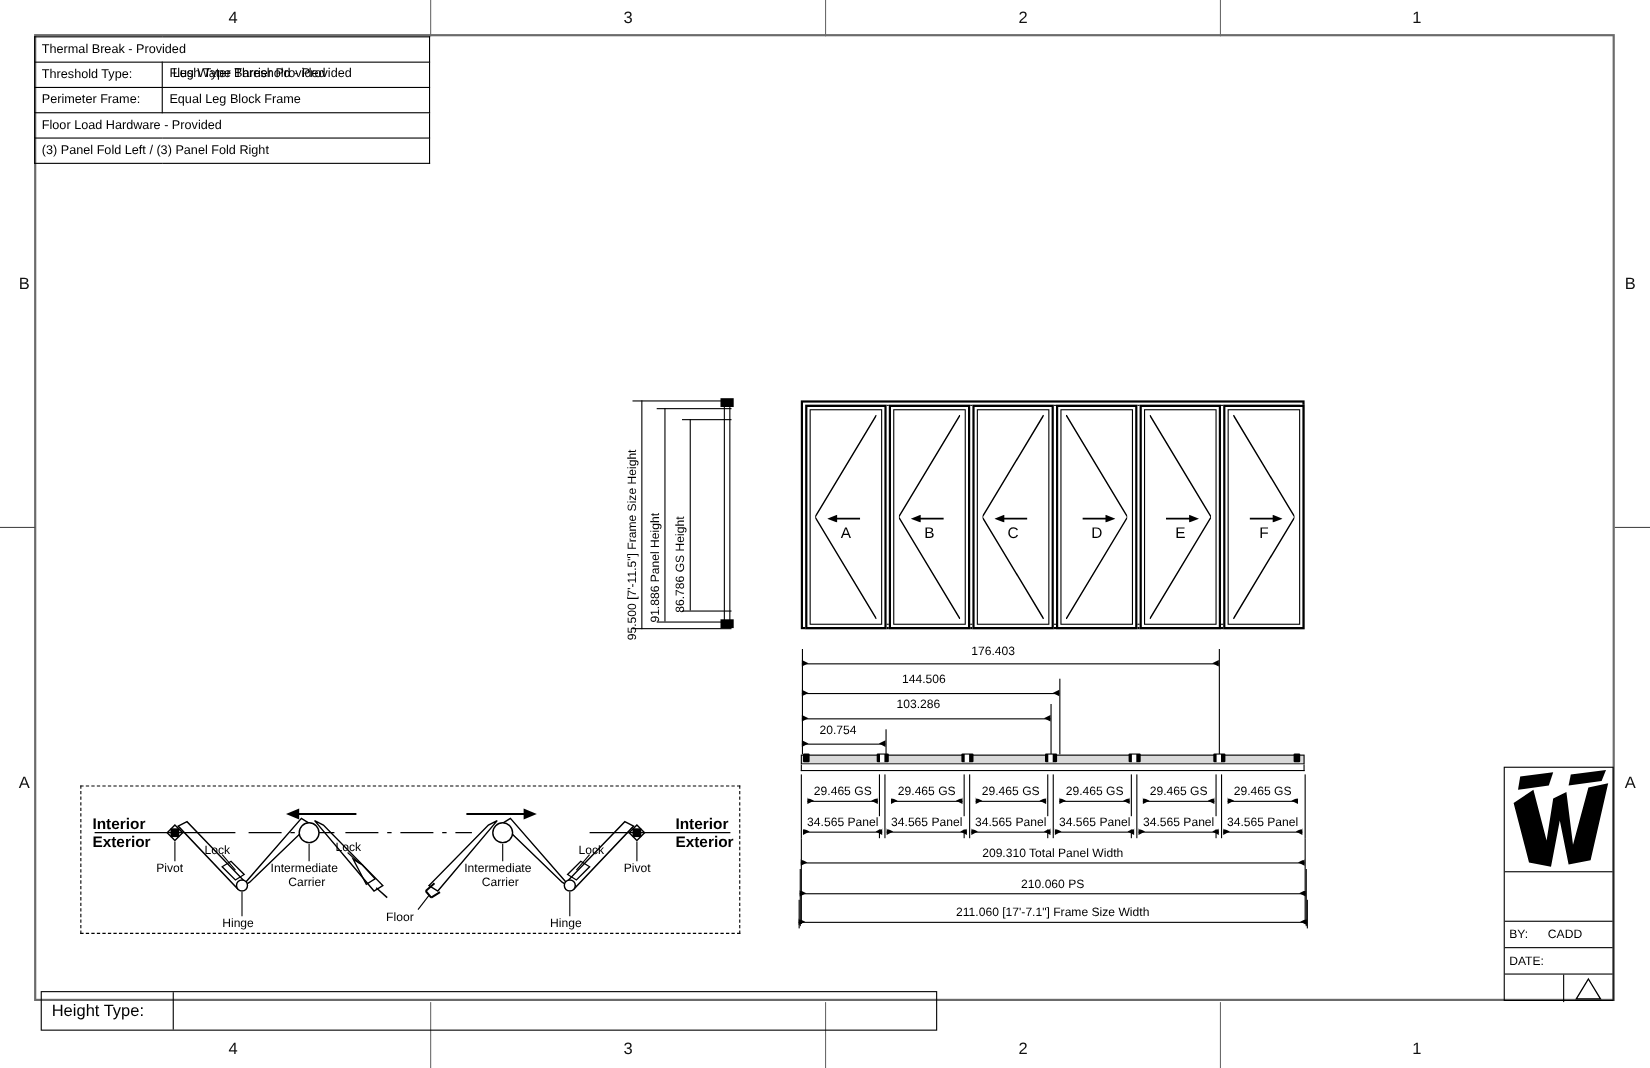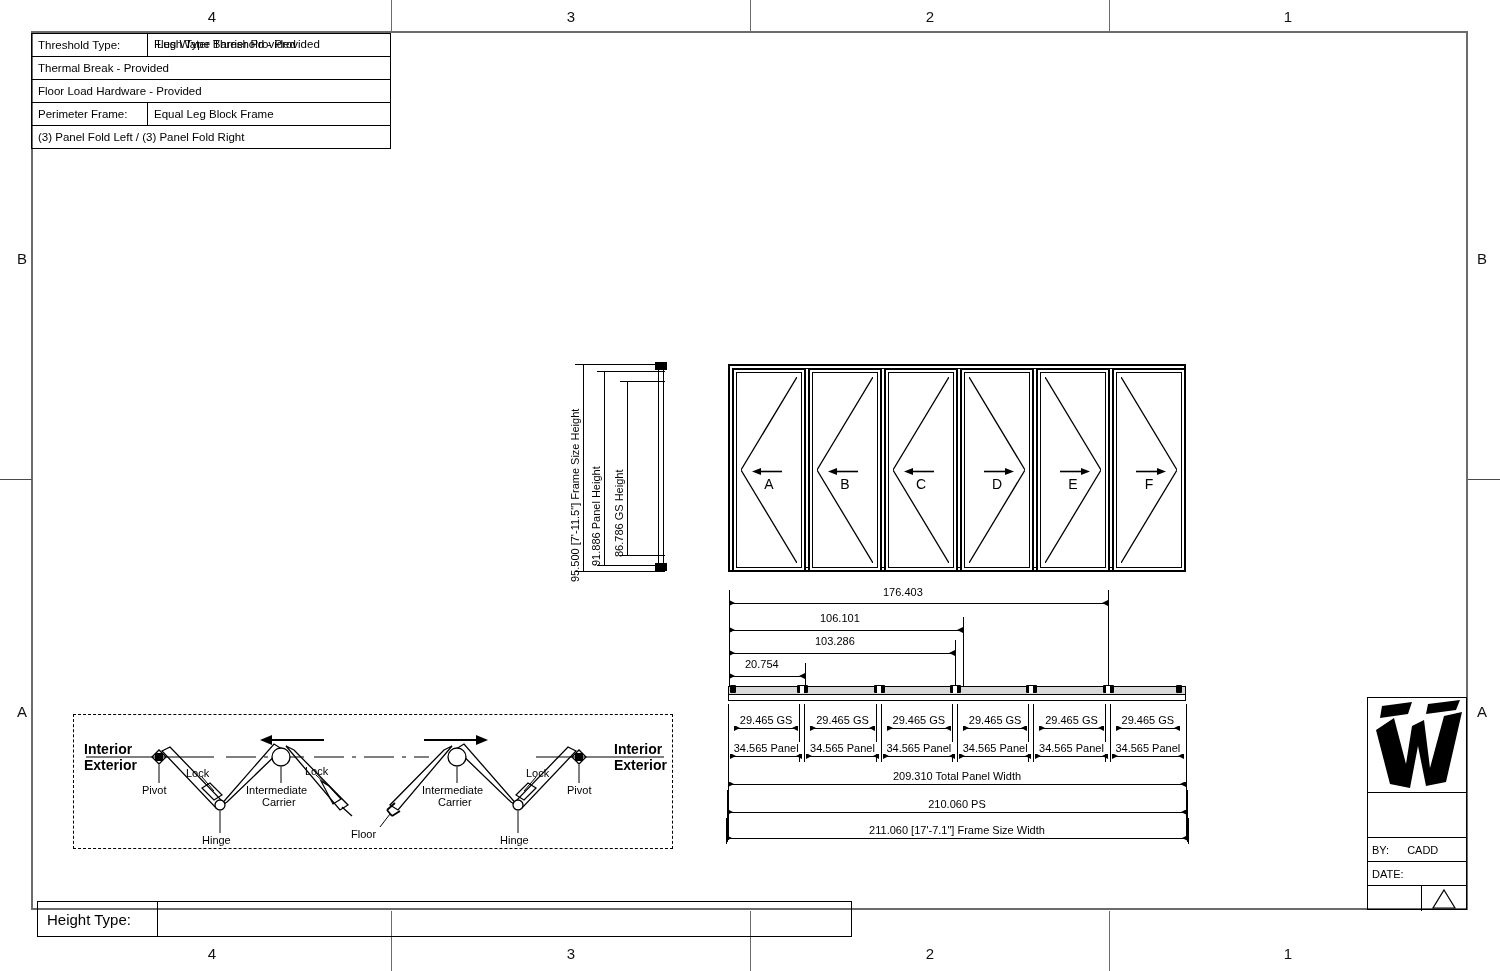--- a/index.html
+++ b/index.html
@@ -235,37 +235,37 @@
   <div class="zone-label" style="left:2px; top:703px;">A</div>
   <div class="zone-label" style="left:1462px; top:250px;">B</div>
   <div class="zone-label" style="left:1462px; top:703px;">A</div>
 
   <div class="zone-div h" style="left:0; top:479px; width:32px; background:#4a4a4a;"></div>
   <div class="zone-div h" style="left:1468px; top:479px; width:32px; background:#4a4a4a;"></div>
 
   <table class="spec-table">
     <tbody>
         <tr>
+      <td colspan="2">Thermal Break - Provided</td>
+    </tr>
+    <tr>
       <td class="lbl">Threshold Type:</td>
       <td>
         <span class="overlap-wrap">
           <span>Flush Type Threshold - Provided</span>
           <span style="left: 3px;">Leg Water Barrier Provided</span>
         </span>
       </td>
     </tr>
     <tr>
-      <td colspan="2">Thermal Break - Provided</td>
+      <td class="lbl">Perimeter Frame:</td>
+      <td>Equal Leg Block Frame</td>
     </tr>
     <tr>
       <td colspan="2">Floor Load Hardware - Provided</td>
-    </tr>
-    <tr>
-      <td class="lbl">Perimeter Frame:</td>
-      <td>Equal Leg Block Frame</td>
     </tr>
     <tr>
       <td colspan="2">(3) Panel Fold Left / (3) Panel Fold Right</td>
     </tr>
   </tbody>
     </table>
 
   <div>
 
     <div class="vdim-line" style="left:583px; top:364px; height:208px;"></div>
@@ -400,21 +400,21 @@
     <div class="hext" style="left:805px; top:663px; height:23px;"></div>
 
     <div class="hdim" style="left:729px; top:603px; width:379px;"></div>
     <div class="arrowR" style="left:729px; top:600px;"></div>
     <div class="arrowL" style="left:1102px; top:600px;"></div>
     <div class="hdim-text" style="left:880px; top:586px;">176.403</div>
 
     <div class="hdim" style="left:729px; top:630px; width:234px;"></div>
     <div class="arrowR" style="left:729px; top:627px;"></div>
     <div class="arrowL" style="left:957px; top:627px;"></div>
-    <div class="hdim-text" style="left:817px; top:612px;">106.101</div>
+    <div class="hdim-text" style="left:817px; top:612px;">144.506</div>
 
     <div class="hdim" style="left:729px; top:653px; width:226px;"></div>
     <div class="arrowR" style="left:729px; top:650px;"></div>
     <div class="arrowL" style="left:949px; top:650px;"></div>
     <div class="hdim-text" style="left:812px; top:635px;">103.286</div>
 
     <div class="hdim" style="left:729px; top:676px; width:76px;"></div>
     <div class="arrowR" style="left:729px; top:673px;"></div>
     <div class="arrowL" style="left:799px; top:673px;"></div>
     <div class="hdim-text" style="left:742px; top:658px;">20.754</div>

